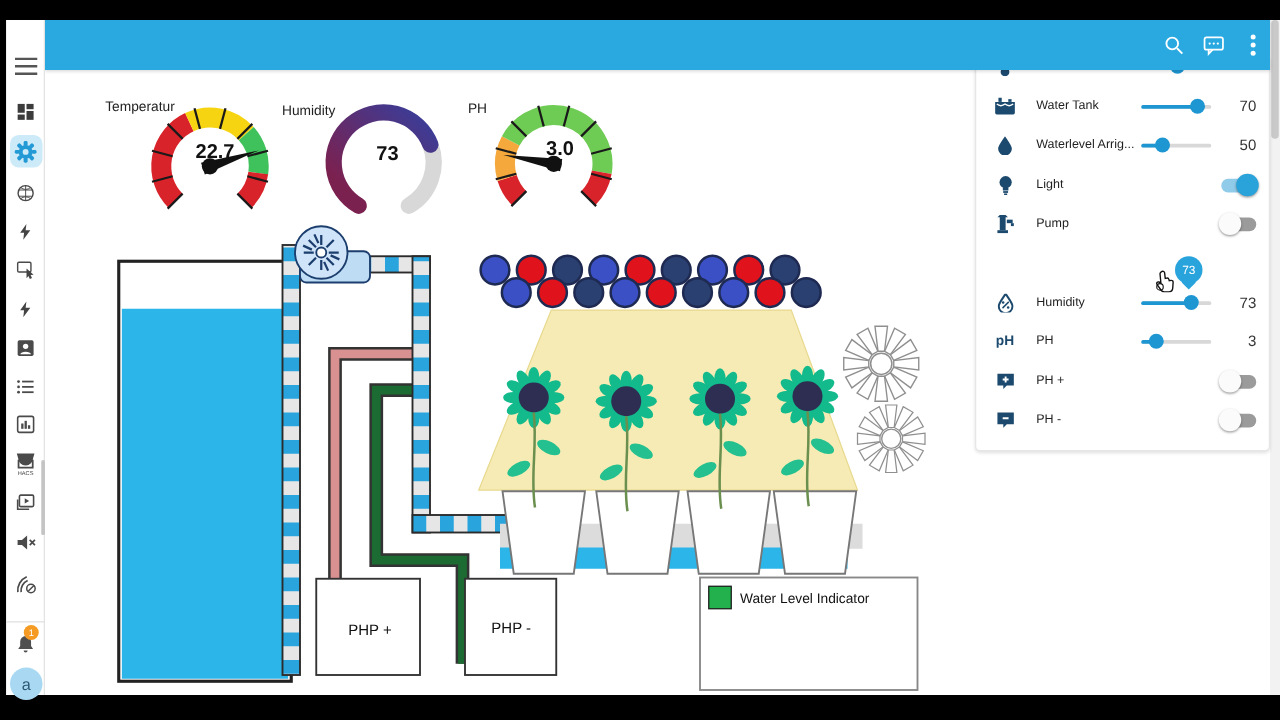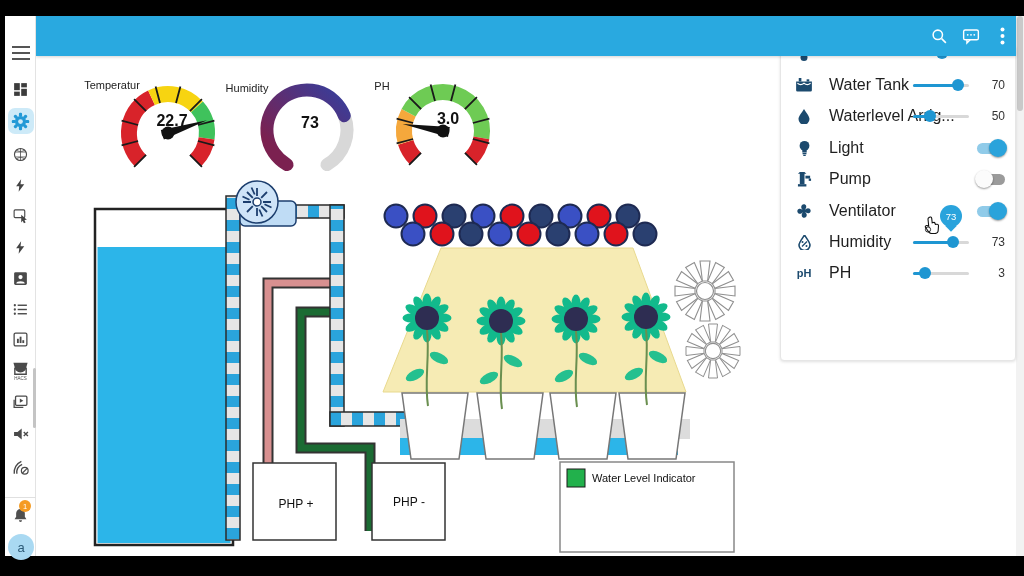--- a/index.html
+++ b/index.html
@@ -23,21 +23,21 @@
   
   .topbar{position:absolute;left:36px;top:16px;width:980px;height:40px;background:#29a9e0;z-index:5;
           box-shadow:0 1px 3px rgba(0,0,0,.18);}
   .tb-ic{position:absolute;top:11px;width:18px;height:18px;display:flex;align-items:center;justify-content:center;}
   
   .card{position:absolute;left:780px;top:45px;width:236px;height:316px;background:#fff;z-index:2;
         border:1px solid #e6e6e6;border-radius:4px;box-shadow:0 1px 3px rgba(0,0,0,.12);overflow:hidden;}
   .row{position:absolute;left:0;width:100%;height:30px;}
   .row .ric{position:absolute;left:13px;top:50%;transform:translateY(-50%);width:20px;height:20px;
             display:flex;align-items:center;justify-content:center;}
-  .row .rlabel{position:absolute;left:48px;top:50%;transform:translateY(-50%);font-size:16px;color:#1f1f1f;white-space:nowrap;}
+  .row .rlabel{position:absolute;left:48px;top:50%;transform:translateY(-50%);font-size:10px;color:#1f1f1f;white-space:nowrap;}
   .row .rvalue{position:absolute;right:10px;top:50%;transform:translateY(-50%);width:30px;text-align:right;
                font-size:12px;color:#333;}
   .slider{position:absolute;left:132px;top:50%;width:56px;height:14px;transform:translateY(-50%);}
   .slider .track{position:absolute;left:0;top:6px;width:100%;height:2.5px;background:#d8d8d8;border-radius:2px;}
   .slider .fill{position:absolute;left:0;top:6px;height:2.5px;background:#1e96d2;border-radius:2px;}
   .slider .thumb{position:absolute;top:1px;width:12px;height:12px;margin-left:-6px;border-radius:50%;background:#1e96d2;}
   .toggle{position:absolute;left:194px;top:50%;transform:translateY(-50%);width:32px;height:18px;}
   .toggle .track{position:absolute;left:2px;top:4px;width:28px;height:11px;border-radius:6px;}
   .toggle .knob{position:absolute;top:0;width:18px;height:18px;border-radius:50%;box-shadow:0 1px 2px rgba(0,0,0,.4);}
   .toggle.on .track{background:#90cbe9;}
@@ -478,38 +478,20 @@
             <rect x="5.6" y="16.6" width="2.8" height="1.4" fill="#1c4a6e"></rect>
           </svg>
       </span>
       <span class="rlabel">Light</span>
       <div class="toggle on">
         <div class="track"></div>
           <div class="knob"></div>
       </div>
     </div>
 
-    <div class="row" style="top:150px;">
-      <span class="ric">
-        <svg width="16" height="16" viewBox="0 0 18 18">
-            <g fill="#1c4a6e">
-              <path d="M9 9 C6 7 5 4.5 6.5 2.5 C8 0.8 11 1.2 11.5 3.5 C12 5.5 10.5 7.5 9 9 Z"></path>
-              <path d="M9 9 C11 6 13.5 5 15.5 6.5 C17.2 8 16.8 11 14.5 11.5 C12.5 12 10.5 10.5 9 9 Z"></path>
-              <path d="M9 9 C12 11 13 13.5 11.5 15.5 C10 17.2 7 16.8 6.5 14.5 C6 12.5 7.5 10.5 9 9 Z"></path>
-              <path d="M9 9 C7 12 4.5 13 2.5 11.5 C0.8 10 1.2 7 3.5 6.5 C5.5 6 7.5 7.5 9 9 Z"></path>
-              <circle cx="9" cy="9" r="2"></circle>
-            </g>
-          </svg>
-      </span>
-      <span class="rlabel">Ventilator</span>
-      <div class="toggle on">
-        <div class="track"></div>
-          <div class="knob"></div>
-      </div>
-    </div>
 
     <div class="row" style="top:181px;">
       <span class="ric">
         <svg width="13" height="15" viewBox="0 0 12 15">
             <path d="M6 0 C3.5 4 0.5 7.5 0.5 10 a5.5 5.5 0 0 0 11 0 C11.5 7.5 8.5 4 6 0 Z" fill="none" stroke="#1c4a6e" stroke-width="1.6"></path>
             <path d="M3.5 11.5 L8.5 6.5" stroke="#1c4a6e" stroke-width="1.2"></path>
             <circle cx="4" cy="7" r="1" fill="#1c4a6e"></circle>
             <circle cx="8" cy="11" r="1" fill="#1c4a6e"></circle>
           </svg>
       </span>
@@ -526,21 +508,47 @@
       <span class="ric" style="font-size:11px;font-weight:bold;color:#1c4a6e;">pH</span>
       <span class="rlabel">PH</span>
       <div class="slider">
         <div class="track"></div>
         <div class="fill" style="width: 22%;"></div>
         <div class="thumb" style="left: 22%;"></div>
       </div>
       <span class="rvalue">3</span>
     </div>
 
-
+    <div class="row" style="top:244px;">
+      <span class="ric">
+        <svg width="15" height="15" viewBox="0 0 16 16">
+            <path d="M1 1 h14 v10 h-6 l-3 3 v-3 H1 Z" fill="#1c4a6e"></path>
+            <path d="M8 3.5 v5 M5.5 6 h5" stroke="#fff" stroke-width="1.6"></path>
+          </svg>
+      </span>
+      <span class="rlabel">PH +</span>
+      <div class="toggle off">
+        <div class="track"></div>
+          <div class="knob"></div>
+      </div>
+    </div>
+
+    <div class="row" style="top:275px;">
+      <span class="ric">
+        <svg width="15" height="15" viewBox="0 0 16 16">
+            <path d="M1 1 h14 v10 h-6 l-3 3 v-3 H1 Z" fill="#1c4a6e"></path>
+            <path d="M5.5 6 h5" stroke="#fff" stroke-width="1.6"></path>
+          </svg>
+      </span>
+      <span class="rlabel">PH -</span>
+      <div class="toggle off">
+        <div class="track"></div>
+          <div class="knob"></div>
+      </div>
+    </div>
   </div>
 
   <div class="balloon">73</div>
   <div class="balloon-tail"></div>
   <div class="cursor">
     <svg width="16" height="18" viewBox="0 0 16 18">
         <path d="M5 1.5 c1 -1 2.5 -0.5 2.7 0.8 l0.5 4.5 1.2 -0.3 c0.8 -0.2 1.5 0.3 1.7 1 l0.3 1 1.5 -0.2 c0.9 -0.1 1.6 0.6 1.6 1.5 l-0.3 4.5 c-0.1 1.8 -1.5 3.2 -3.3 3.2 H7.5 c-1 0 -2 -0.5 -2.6 -1.3 L1.6 11.5 c-0.8 -1 0.3 -2.3 1.5 -1.9 l1.6 0.6 L4 3 C4 2.4 4.5 1.9 5 1.5 Z" fill="#fff" stroke="#111" stroke-width="1.1"></path>
         <circle cx="4" cy="13.5" r="2.6" fill="none" stroke="#111" stroke-width="0.9"></circle>
       </svg>
   </div>

